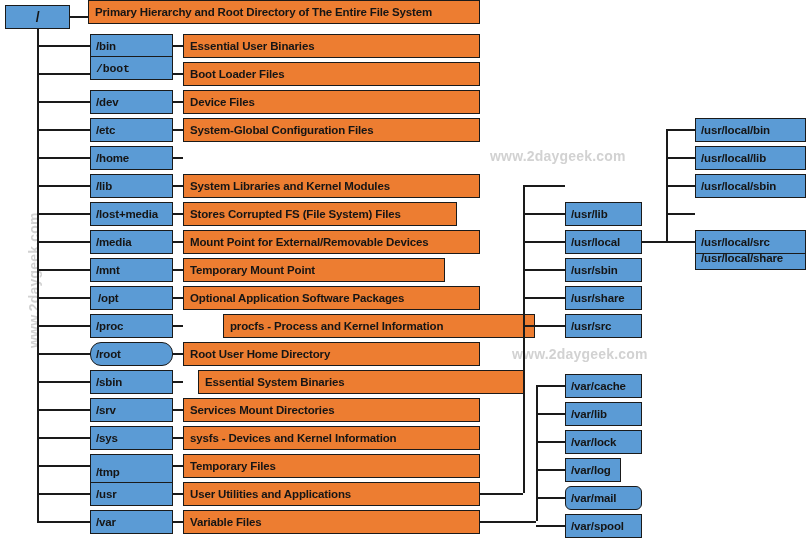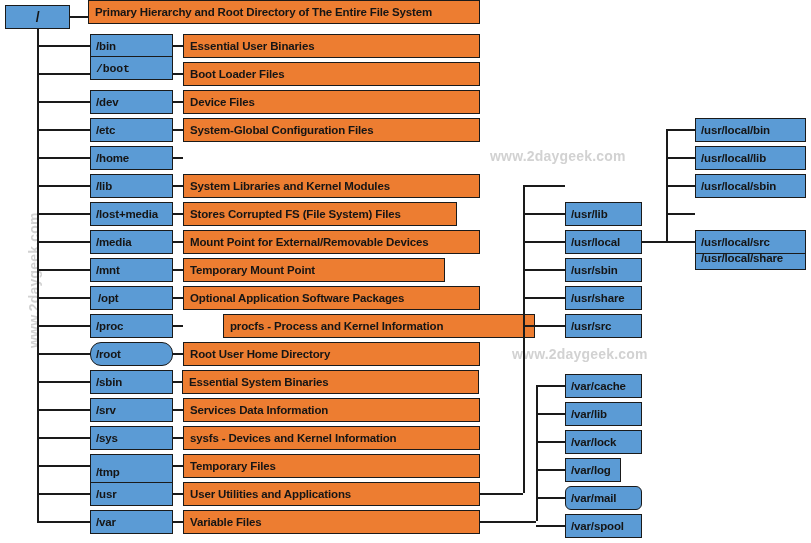--- a/index.html
+++ b/index.html
@@ -98,25 +98,25 @@
     <div class="line h" style="left: 173px; top: 297px; width: 10px;"></div>
     <div class="box blue" style="left: 90px; top: 314px; width: 83px; height: 24px;">/proc</div>
     <div class="box orange" style="left: 183px; top: 314px; width: 312px; height: 24px; margin-left: 40px;">procfs - Process and Kernel Information</div>
     <div class="line h" style="left: 37px; top: 325px; width: 53px;"></div>
     <div class="line h" style="left: 173px; top: 325px; width: 10px;"></div>
     <div class="box blue" style="left: 90px; top: 342px; width: 83px; height: 24px; border-radius: 11px;">/root</div>
     <div class="box orange" style="left: 183px; top: 342px; width: 297px; height: 24px;">Root User Home Directory</div>
     <div class="line h" style="left: 37px; top: 353px; width: 53px;"></div>
     <div class="line h" style="left: 173px; top: 353px; width: 10px;"></div>
     <div class="box blue" style="left: 90px; top: 370px; width: 83px; height: 24px;">/sbin</div>
-    <div class="box orange" style="left: 182px; top: 370px; width: 297px; height: 24px;">Essential System Binaries</div>
+    <div class="box orange" style="left: 198px; top: 370px; width: 327px; height: 24px;">Essential System Binaries</div>
     <div class="line h" style="left: 37px; top: 381px; width: 53px;"></div>
     <div class="line h" style="left: 173px; top: 381px; width: 10px;"></div>
     <div class="box blue" style="left: 90px; top: 398px; width: 83px; height: 24px;">/srv</div>
-    <div class="box orange" style="left: 183px; top: 398px; width: 297px; height: 24px;">Services Data Information</div>
+    <div class="box orange" style="left: 183px; top: 398px; width: 297px; height: 24px;">Services Mount Directories</div>
     <div class="line h" style="left: 37px; top: 409px; width: 53px;"></div>
     <div class="line h" style="left: 173px; top: 409px; width: 10px;"></div>
     <div class="box blue" style="left: 90px; top: 426px; width: 83px; height: 24px;">/sys</div>
     <div class="box orange" style="left: 183px; top: 426px; width: 297px; height: 24px;">sysfs - Devices and Kernel Information</div>
     <div class="line h" style="left: 37px; top: 437px; width: 53px;"></div>
     <div class="line h" style="left: 173px; top: 437px; width: 10px;"></div>
     <div class="box blue" style="left: 90px; top: 454px; width: 83px; height: 36px;">/tmp</div>
     <div class="box orange" style="left: 183px; top: 454px; width: 297px; height: 24px;">Temporary Files</div>
     <div class="line h" style="left: 37px; top: 465px; width: 53px;"></div>
     <div class="line h" style="left: 173px; top: 465px; width: 10px;"></div>

